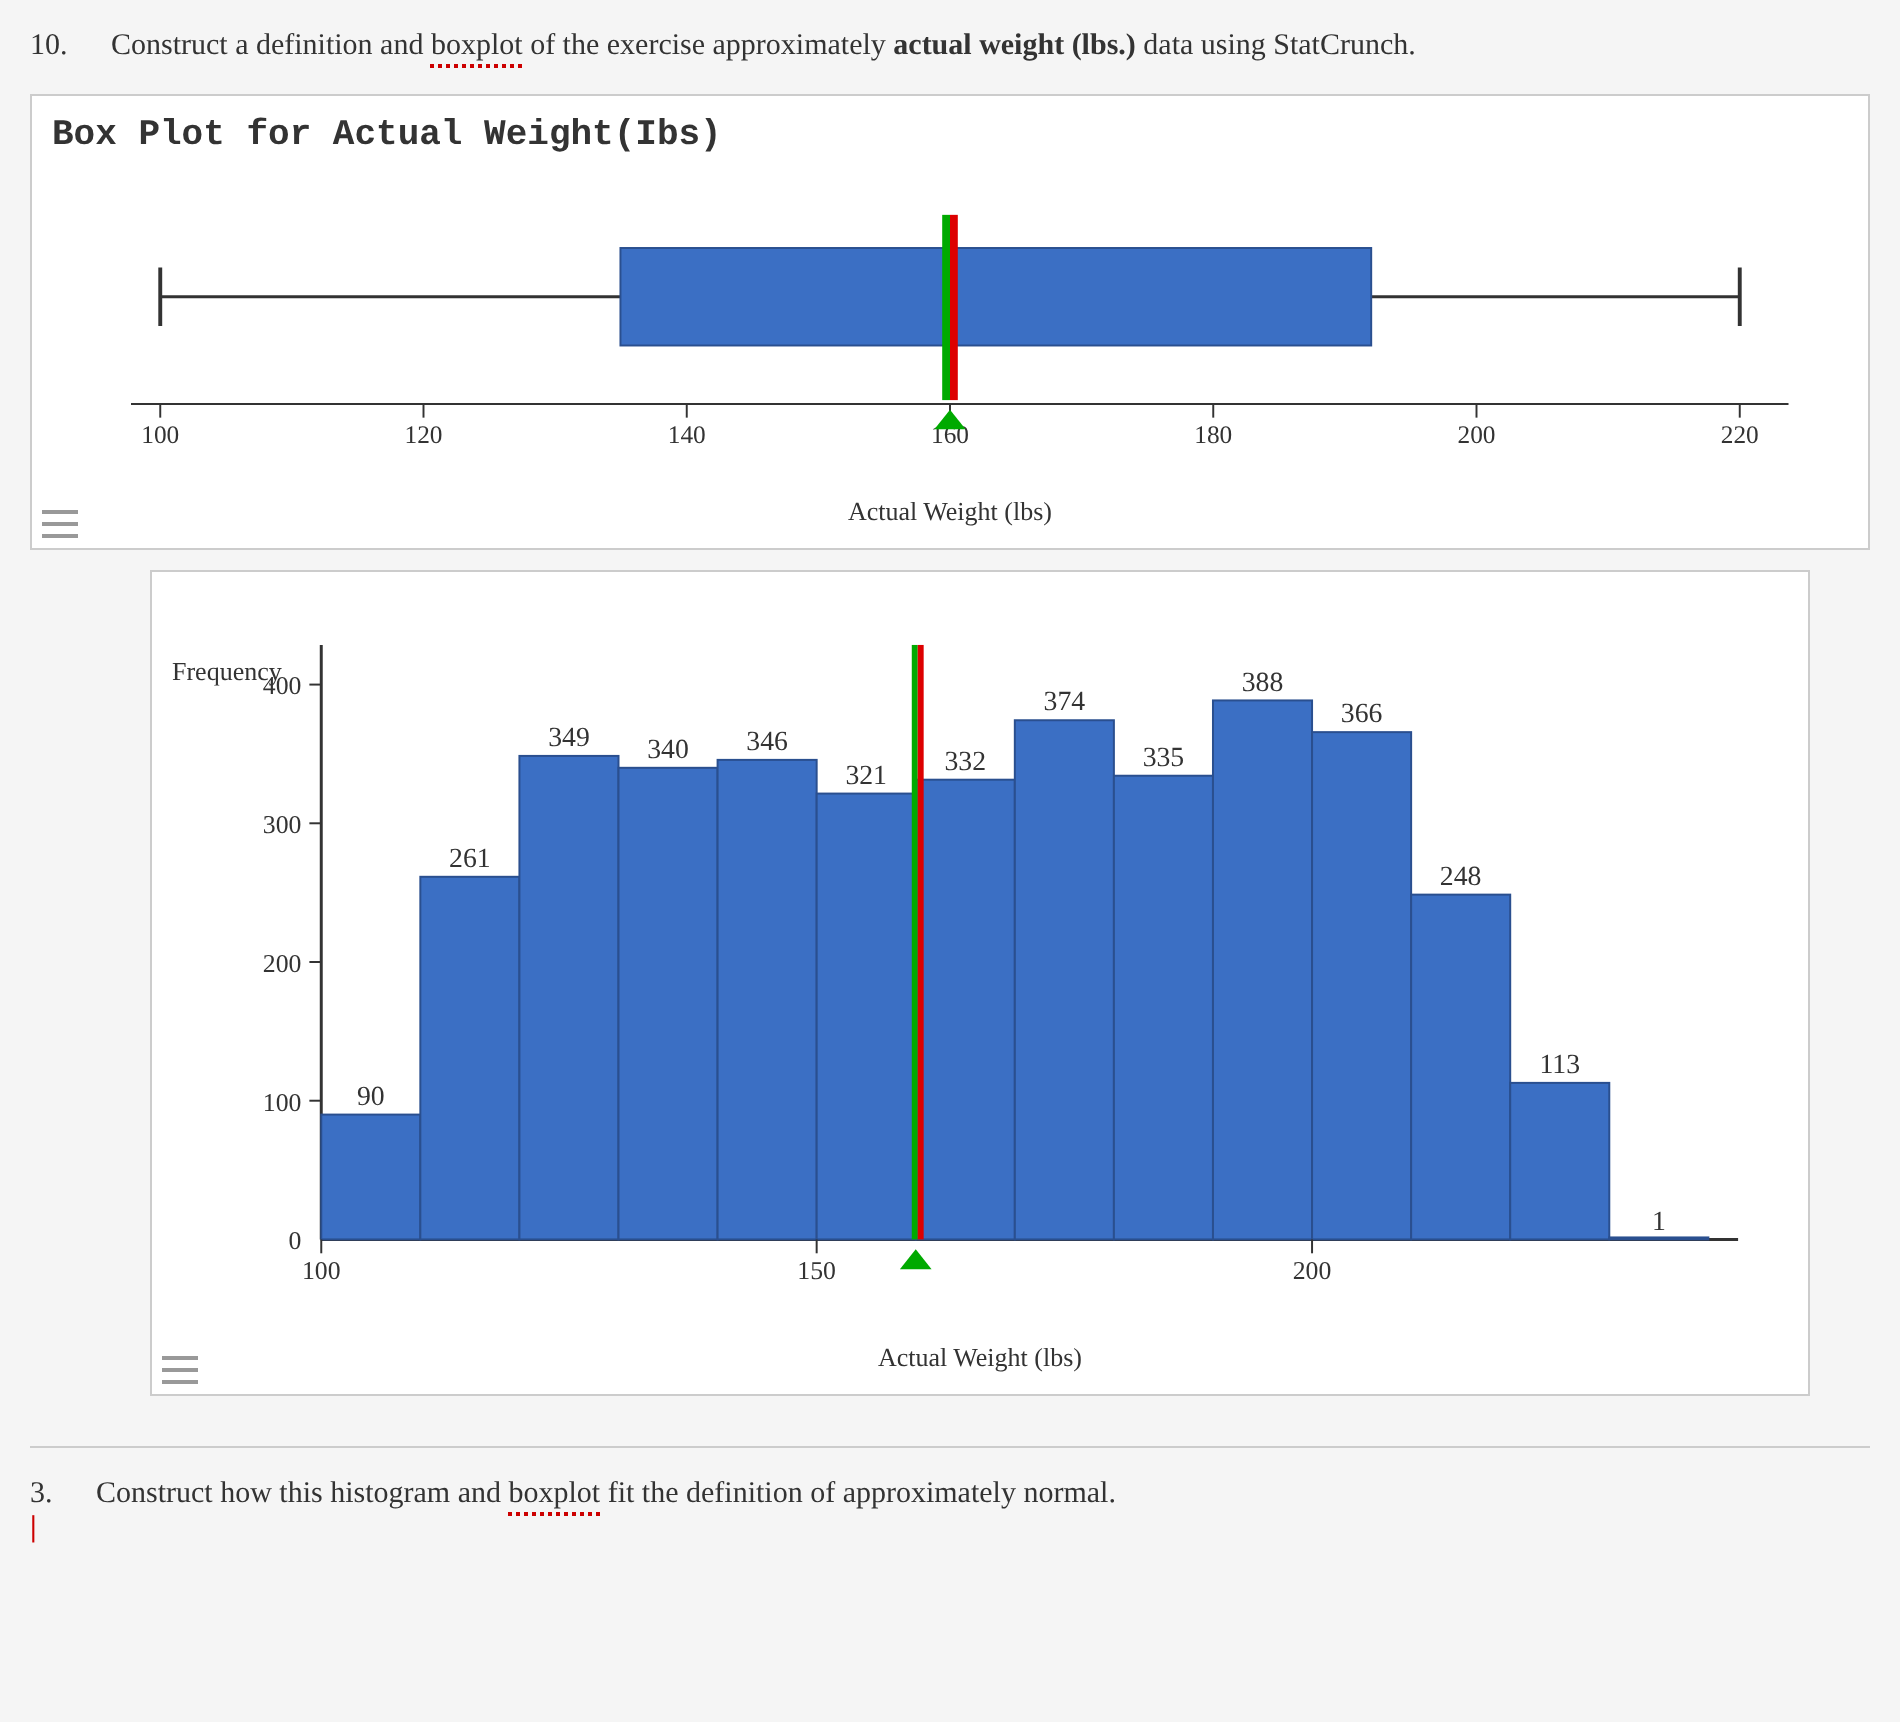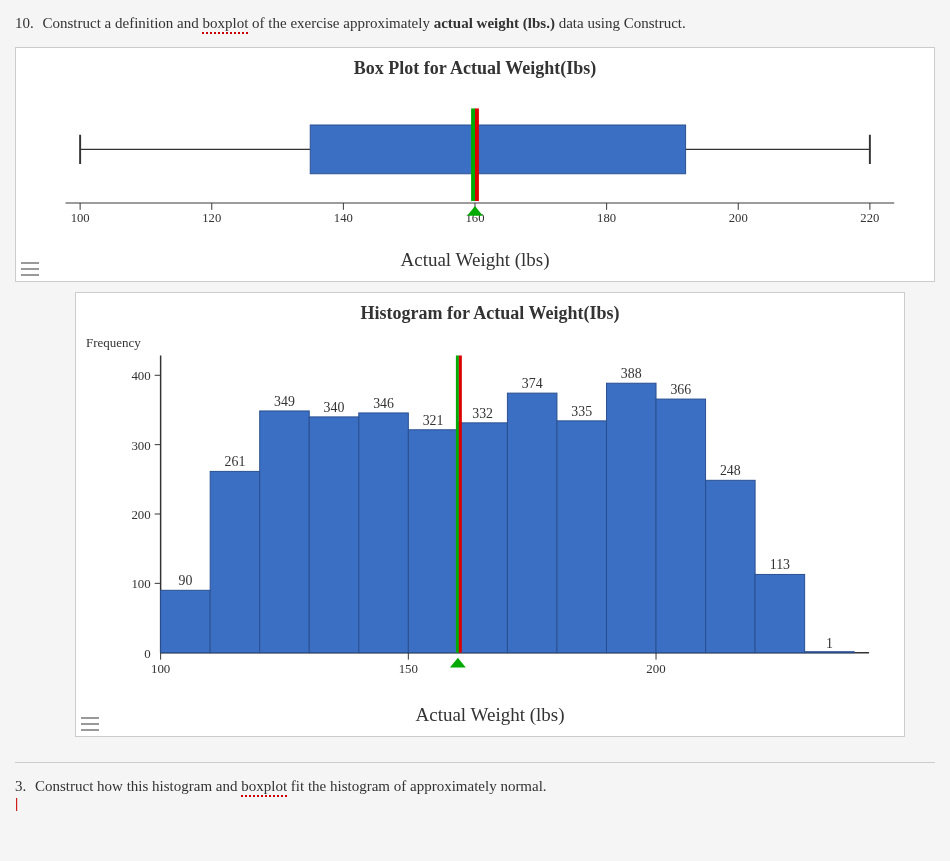--- a/index.html
+++ b/index.html
@@ -1,41 +1,41 @@
 <!DOCTYPE html>
 <html><head>
 <meta charset="utf-8">
 <style>
 *{box-sizing:border-box;margin:0;padding:0}
 body{background:#f5f5f5;font-family:Georgia,serif;color:#333;width:950px;padding:15px}
 .question{margin-bottom:15px;font-size:15px}
-.qnum{margin-right:5px}
+.qnum{margin-right:18px}
 .dotted{border-bottom:2px dotted #c00;padding-bottom:1px}
 .italic{font-weight:bold}
 .chart-frame{background:#fff;border:1px solid #ccc;margin:10px 0;padding:10px;position:relative}
-.chart-title{text-align:center;font-weight:bold;font-size:18px;font-family:Liberation Serif, serif;margin-bottom:10px}
+.chart-title{text-align:left;font-weight:bold;font-size:18px;font-family:Liberation Mono, monospace;margin-bottom:10px}
 .boxplot-area{position:relative;height:150px;margin:5px 20px 10px 20px}
 .bp-svg{width:100%;height:100%}
-.axis-label{text-align:center;font-size:19px;font-family:'Times New Roman',serif;margin-top:2px}
+.axis-label{text-align:center;font-size:13px;font-family:'Times New Roman',serif;margin-top:2px}
 .menu-icon{position:absolute;left:5px;bottom:5px;width:18px;height:14px;display:flex;flex-direction:column;justify-content:space-between}
 .menu-icon span{display:block;height:2px;background:#999}
 .hist-frame{background:#fff;border:1px solid #ccc;margin:10px 0 25px 60px;padding:10px;position:relative;width:830px}
 .hist-area{position:relative;height:360px;margin:5px 20px 10px 35px}
 .hist-svg{width:100%;height:100%}
 .ylabel-txt{position:absolute;left:10px;top:42px;font-size:13px;font-family:'Times New Roman',serif}
 .divider{border:none;border-top:1px solid #ccc;margin:25px 0 15px 0}
 .q11{font-size:15px;margin-top:10px}
 .cursor{color:#c00;font-weight:bold}
 </style>
 </head>
 <body>
 
 <p class="question">
   <span class="qnum">10.</span>
-  <span>Construct a definition and </span><span class="dotted">boxplot</span><span> of the exercise approximately </span><span class="italic">actual weight (lbs.)</span><span> data using Construct.</span>
+  <span>Construct a definition and </span><span class="dotted">boxplot</span><span> of the exercise approximately </span><span class="italic">actual weight (lbs.)</span><span> data using StatCrunch.</span>
 </p>
 
 <div class="chart-frame">
   <div class="chart-title">Box Plot for Actual Weight(Ibs)</div>
   <div class="boxplot-area">
     <svg class="bp-svg" viewBox="0 0 880 150">
 
       <line x1="20" y1="115" x2="870" y2="115" stroke="#333" stroke-width="1"></line>
 
       <g font-family="Times New Roman" font-size="13" fill="#333" text-anchor="middle">
@@ -69,21 +69,20 @@
   </div>
   <div class="axis-label">Actual Weight (lbs)</div>
   <div class="menu-icon">
       <span></span>
       <span></span>
       <span></span>
     </div>
 </div>
 
 <div class="hist-frame">
-  <div class="chart-title">Histogram for Actual Weight(Ibs)</div>
   <div class="ylabel-txt">Frequency</div>
   <div class="hist-area">
     <svg class="hist-svg" viewBox="0 0 760 360">
 
       <line x1="40" y1="20" x2="40" y2="320" stroke="#333" stroke-width="1.5"></line>
 
       <line x1="40" y1="320" x2="755" y2="320" stroke="#333" stroke-width="1.5"></line>
 
       <g font-family="Times New Roman" font-size="13" fill="#333" text-anchor="end">
         <line x1="34" y1="40" x2="40" y2="40" stroke="#333"></line>
@@ -150,15 +149,15 @@
       <span></span>
       <span></span>
       <span></span>
     </div>
 </div>
 
 <hr class="divider">
 
 <p class="q11">
   <span class="qnum">3.</span>
-  <span>Construct how this histogram and </span><span class="dotted">boxplot</span><span> fit the histogram of approximately normal.</span>
+  <span>Construct how this histogram and </span><span class="dotted">boxplot</span><span> fit the definition of approximately normal.</span>
   <br><span class="cursor">|</span>
 </p>
 
 </body></html>

